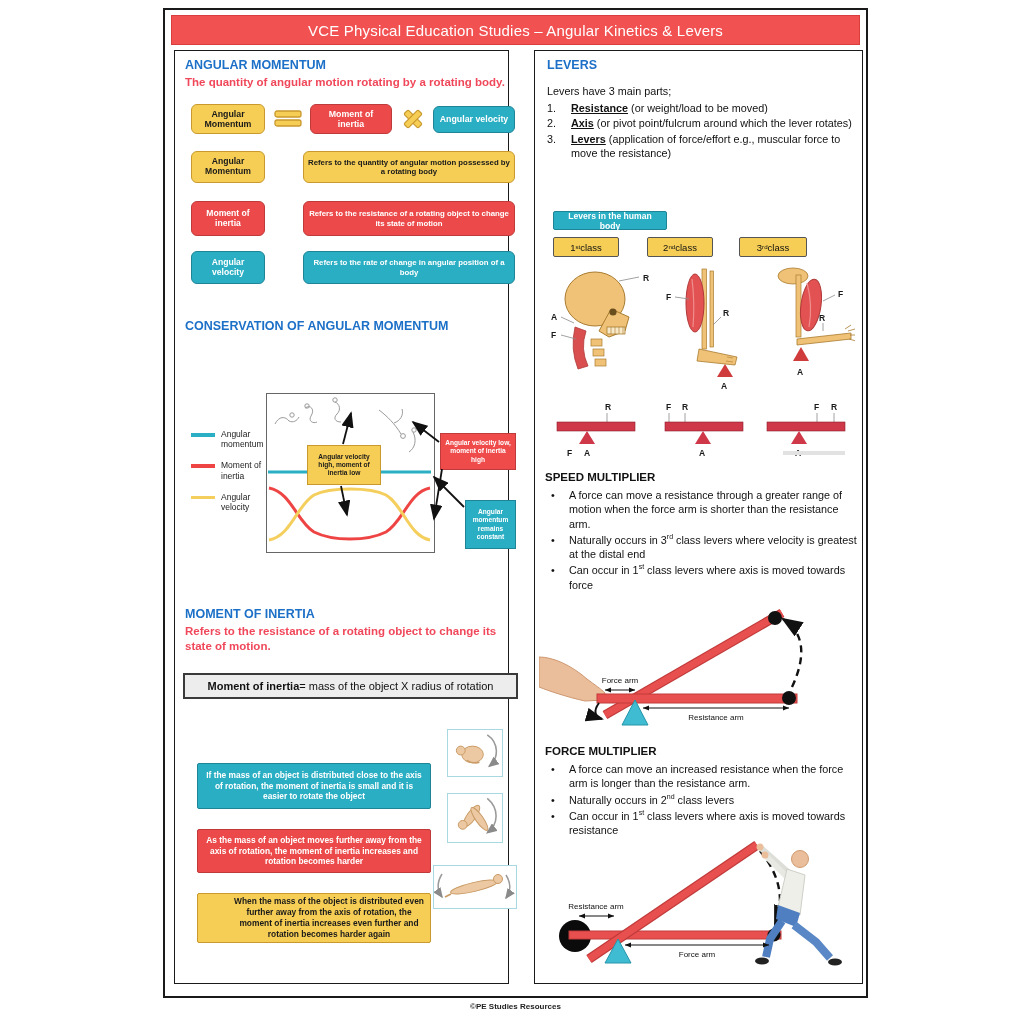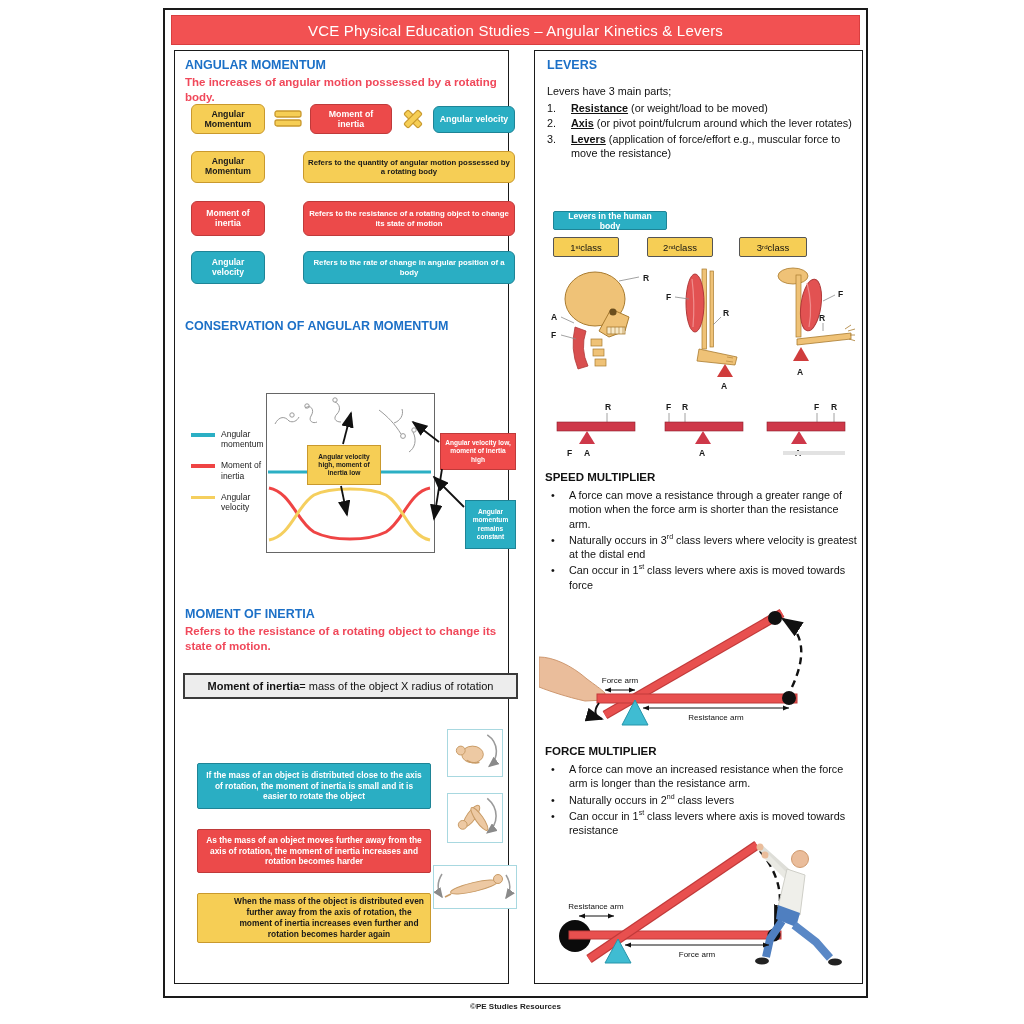--- a/index.html
+++ b/index.html
@@ -57,21 +57,21 @@
 
 <div class="page">
 
   <div class="header">
     <span class="t">VCE Physical Education Studies – Angular Kinetics &amp; Levers</span>
   </div>
 
   <div class="col left">
 
     <div class="h-blue" style="left:10px;top:7px;">ANGULAR MOMENTUM</div>
-    <div class="h-sub" style="left:10px;top:24px;width:335px;font-size:11.5px;">The increases of angular motion possessed by a rotating body.</div>
+    <div class="h-sub" style="left:10px;top:24px;width:335px;font-size:11.5px;">The quantity of angular motion rotating by a rotating body.</div>
 
     <div class="frow">
       <div class="box yellowbx fbox" style="width:74px;height:30px;">Angular Momentum</div>
       <svg width="28" height="18" viewBox="0 0 28 18">
         <rect x="1" y="1" width="26" height="6" rx="2" fill="#F6CE55" stroke="#C9992D" stroke-width="1.3"></rect>
         <rect x="1" y="10" width="26" height="6" rx="2" fill="#F6CE55" stroke="#C9992D" stroke-width="1.3"></rect>
       </svg>
       <div class="box redbx fbox" style="width:82px;height:30px;">Moment of inertia</div>
       <svg width="24" height="24" viewBox="0 0 24 24">
         <g transform="rotate(45 12 12)">

